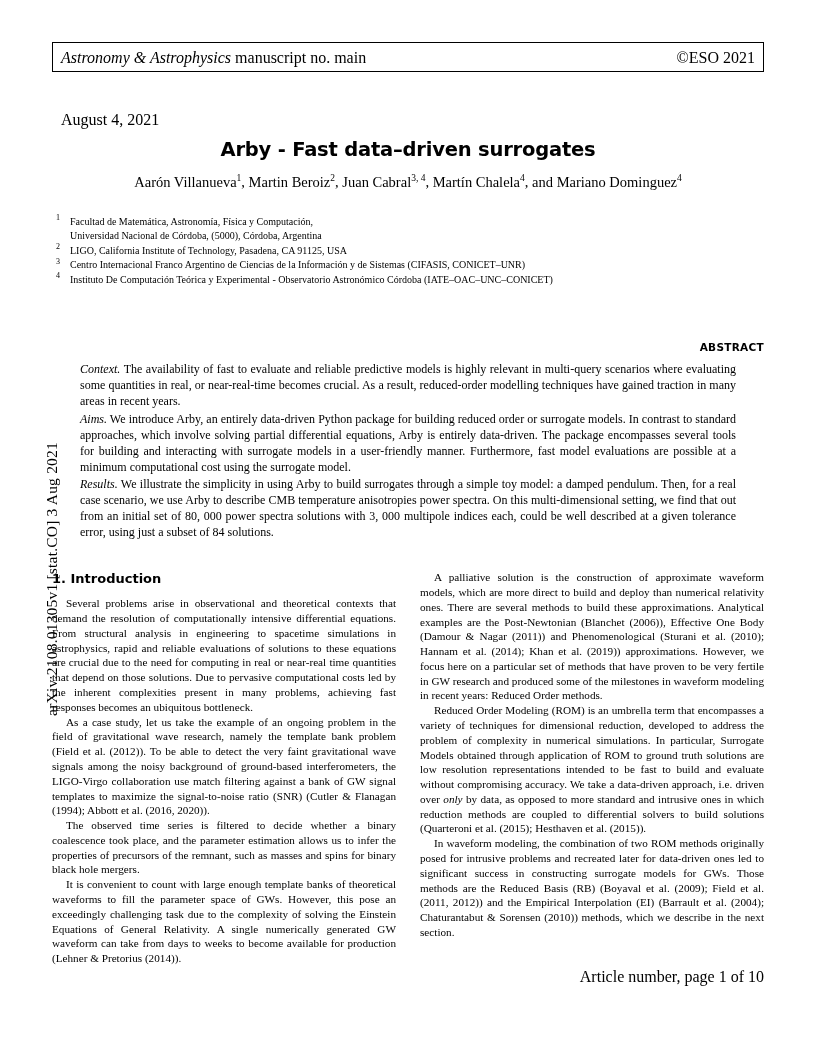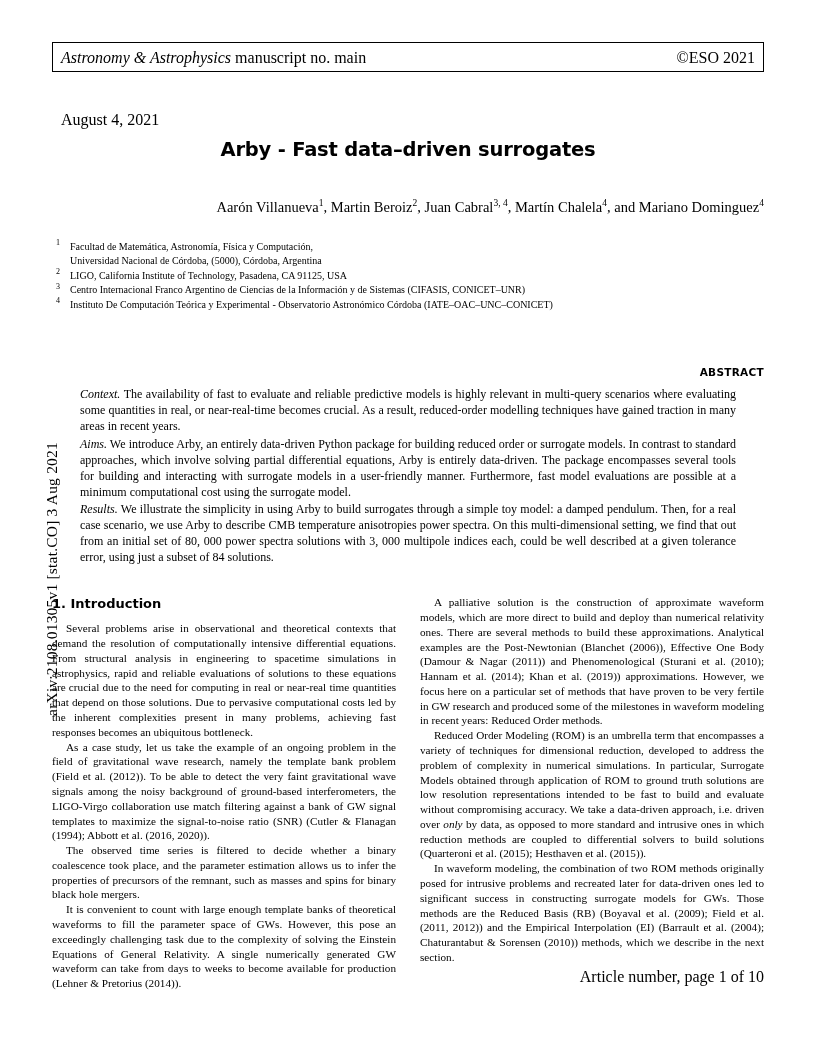--- a/index.html
+++ b/index.html
@@ -65,23 +65,23 @@
   .ital { font-style: italic; }
   h1.title {
     font-family: "DejaVu Sans", sans-serif;
     font-size: 19.5px;
     font-weight: bold;
     text-align: center;
     margin: 66px 0 0 0;
     letter-spacing: -0.2px;
   }
   .authors {
-    text-align: right;
+    text-align: center;
     font-size: 14.5px;
-    margin-top: 37px;
+    margin-top: 12px;
   }
   .authors sup { font-size: 9.5px; }
   .affils {
     font-size: 10px;
     line-height: 1.45;
     margin-top: 24px;
     padding-left: 18px;
   }
   .affils .row {
     position: relative;

